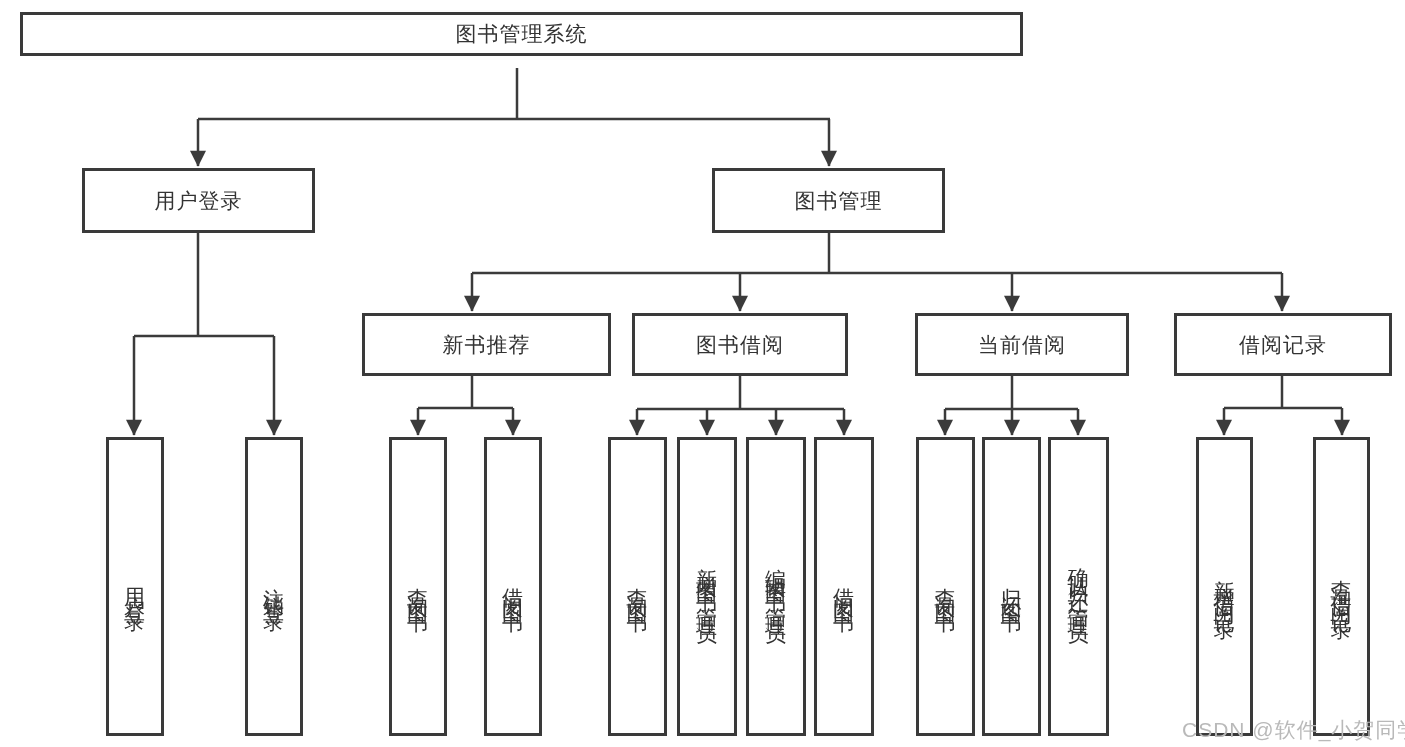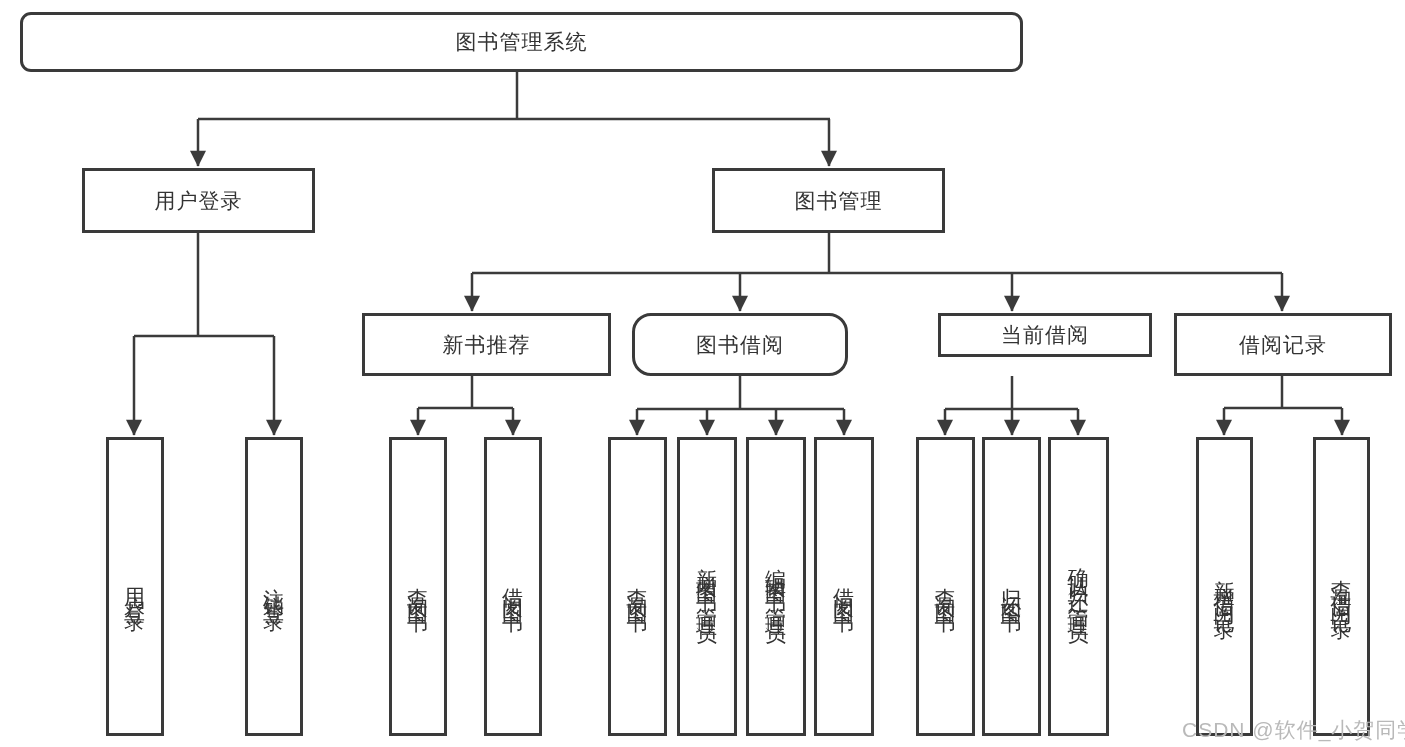--- a/index.html
+++ b/index.html
@@ -86,28 +86,28 @@
     <path d="M1012,409 V435" marker-end="url(#arw)"></path>
     <path d="M1078,409 V435" marker-end="url(#arw)"></path>
 
     <path d="M1282,376 V408"></path>
     <path d="M1224,408 H1342"></path>
     <path d="M1224,408 V435" marker-end="url(#arw)"></path>
     <path d="M1342,408 V435" marker-end="url(#arw)"></path>
   </g>
 </svg>
 
-<div class="node h-node" style="left:20px; top:12px; width:1003px; height:60px;border-radius:11px;">图书管理系统</div>
+<div class="node h-node" style="left:20px; top:12px; width:1003px; height:44px;">图书管理系统</div>
 
 <div class="node h-node" style="left:82px; top:168px; width:233px; height:65px;">用户登录</div>
 <div class="node h-node" style="left:712px; top:168px; width:233px; height:65px;padding-left:20px;">图书管理</div>
 
 <div class="node h-node" style="left:362px; top:313px; width:249px; height:63px;">新书推荐</div>
-<div class="node h-node" style="left:632px; top:313px; width:216px; height:63px;border-radius:19px;">图书借阅</div>
-<div class="node h-node" style="left:938px; top:313px; width:214px; height:44px;">当前借阅</div>
+<div class="node h-node" style="left:632px; top:313px; width:216px; height:63px;">图书借阅</div>
+<div class="node h-node" style="left:915px; top:313px; width:214px; height:63px;">当前借阅</div>
 <div class="node h-node" style="left:1174px; top:313px; width:218px; height:63px;">借阅记录</div>
 
 <div class="node v-node" style="left:106px; top:437px; width:58px; height:299px;">用户登录</div>
 <div class="node v-node" style="left:245px; top:437px; width:58px; height:299px;">注销登录</div>
 
 <div class="node v-node" style="left:389px; top:437px; width:58px; height:299px;">查询图书</div>
 <div class="node v-node" style="left:484px; top:437px; width:58px; height:299px;">借阅图书</div>
 
 <div class="node v-node" style="left:608px; top:437px; width:59px; height:299px;">查询图书</div>
 <div class="node v-node" style="left:677px; top:437px; width:60px; height:299px;">新增图书（管理员）</div>

